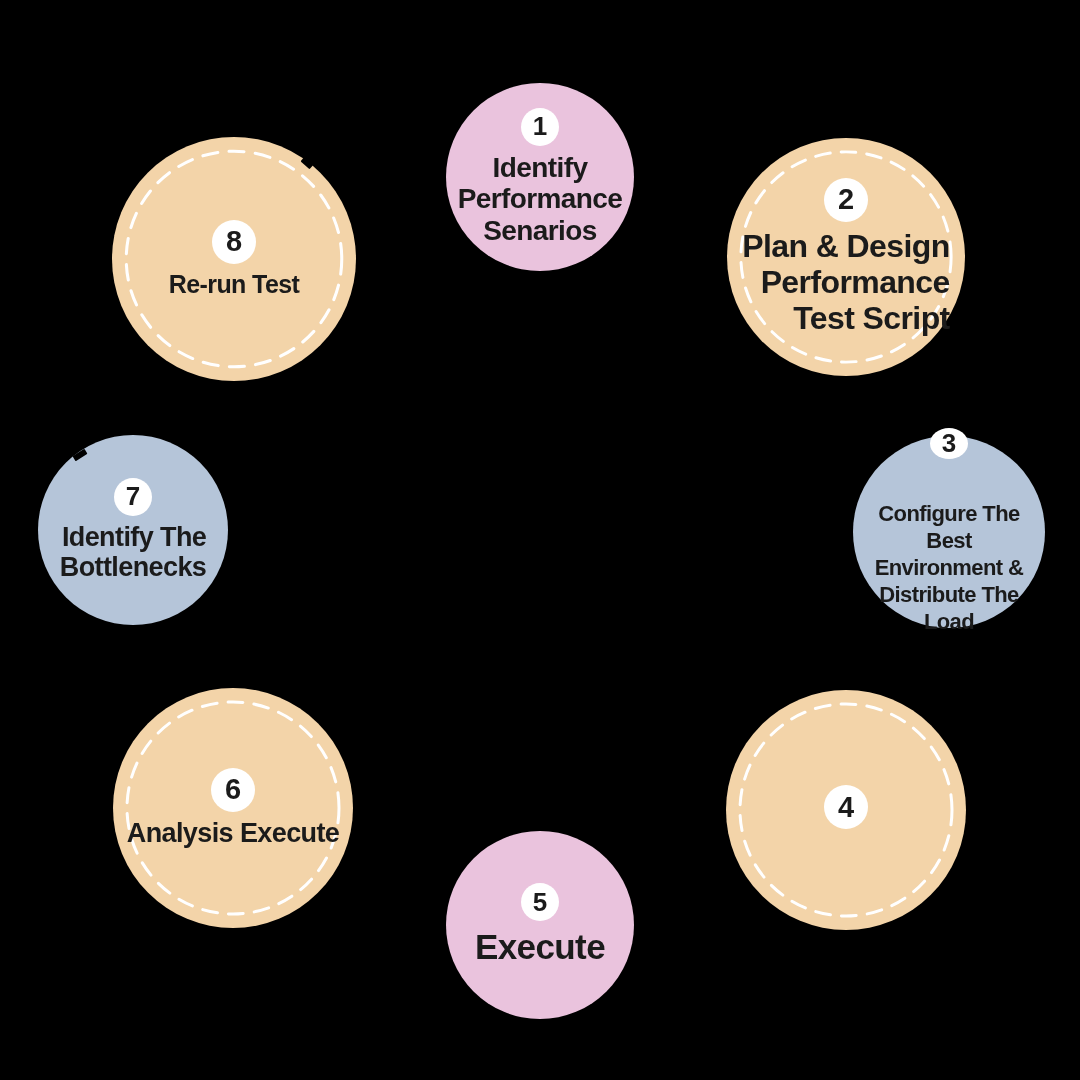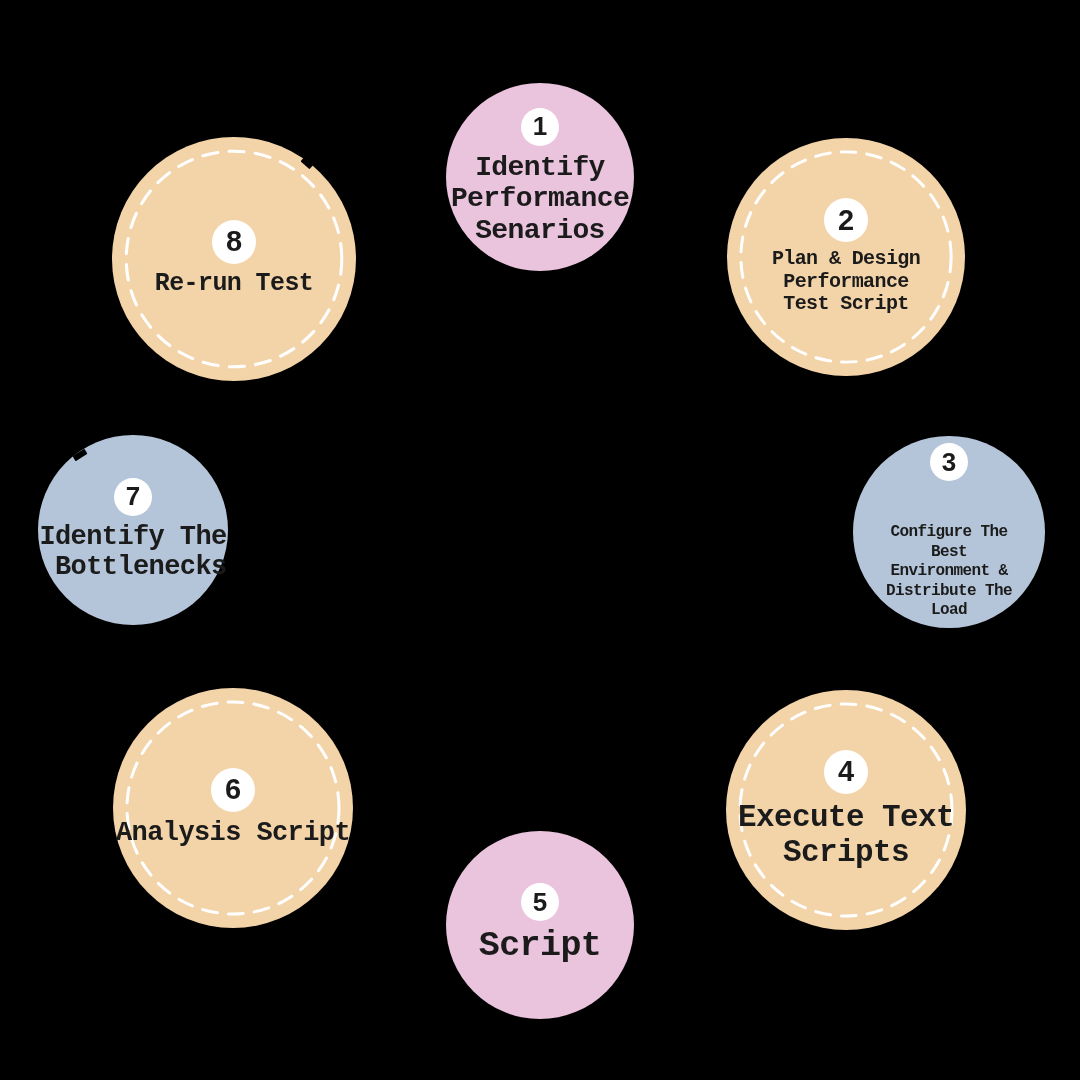--- a/index.html
+++ b/index.html
@@ -55,36 +55,35 @@
   .tan .badge { width: 44px; height: 44px; font-size: 29px; }
 
   .label {
     position: relative;
     white-space: pre-line;
     font-weight: 700;
     color: var(--ink, #1b1b1b);
     letter-spacing: -0.6px;
     line-height: 1.13;
     z-index: 2;
-    font-family: Liberation Mono, monospace;
   }
 
   
   .s1 { left: 446px; top:  83px; width: 188px; height: 188px; }
   .s2 { left: 727px; top: 138px; width: 238px; height: 238px; }
   .s3 { left: 853px; top: 436px; width: 192px; height: 192px; }
   .s4 { left: 726px; top: 690px; width: 240px; height: 240px; }
   .s5 { left: 446px; top: 831px; width: 188px; height: 188px; }
   .s6 { left: 113px; top: 688px; width: 240px; height: 240px; }
   .s7 { left:  38px; top: 435px; width: 190px; height: 190px; }
   .s8 { left: 112px; top: 137px; width: 244px; height: 244px; }
 
   .s1 .label { font-size: 28px; }
-  .s2 .label { font-size: 20px; }
-  .s3 .label { font-size: 16px; line-height: 1.22; margin-top: 36px; }
+  .s2 .label { font-size: 32px; text-align: right; }
+  .s3 .label { font-size: 22px; line-height: 1.22; margin-top: 36px; }
   .s4 .label { font-size: 31px; }
   .s5 .label { font-size: 35px; }
   .s6 .label { font-size: 27px; }
   .s7 .label { font-size: 27px; text-align: right; }
   .s8 .label { font-size: 25px; }
 
   
   .mark {
     position: absolute;
     background: #000000;
@@ -130,39 +129,37 @@
 Load</div>
   </div>
 
   <div class="step s4 tan">
     <svg class="ring" viewBox="0 0 240 240">
       <circle cx="120" cy="120" r="106" fill="none" stroke="#ffffff" stroke-width="3" stroke-dasharray="15 11" stroke-linecap="round"></circle>
     </svg>
     <div class="badge">
       <span>4</span>
     </div>
-    <div class="label">Execute Text
-Scripts</div>
   </div>
 
   <div class="step s5 pink">
     <div class="badge">
       <span>5</span>
     </div>
-    <div class="label">Script</div>
+    <div class="label">Execute</div>
   </div>
 
   <div class="step s6 tan">
     <svg class="ring" viewBox="0 0 240 240">
       <circle cx="120" cy="120" r="106" fill="none" stroke="#ffffff" stroke-width="3" stroke-dasharray="15 11" stroke-linecap="round"></circle>
     </svg>
     <div class="badge">
       <span>6</span>
     </div>
-    <div class="label">Analysis Script</div>
+    <div class="label">Analysis Execute</div>
   </div>
 
   <div class="step s7 blue">
     <div class="badge">
       <span>7</span>
     </div>
     <div class="label">Identify The
 Bottlenecks</div>
   </div>
 

